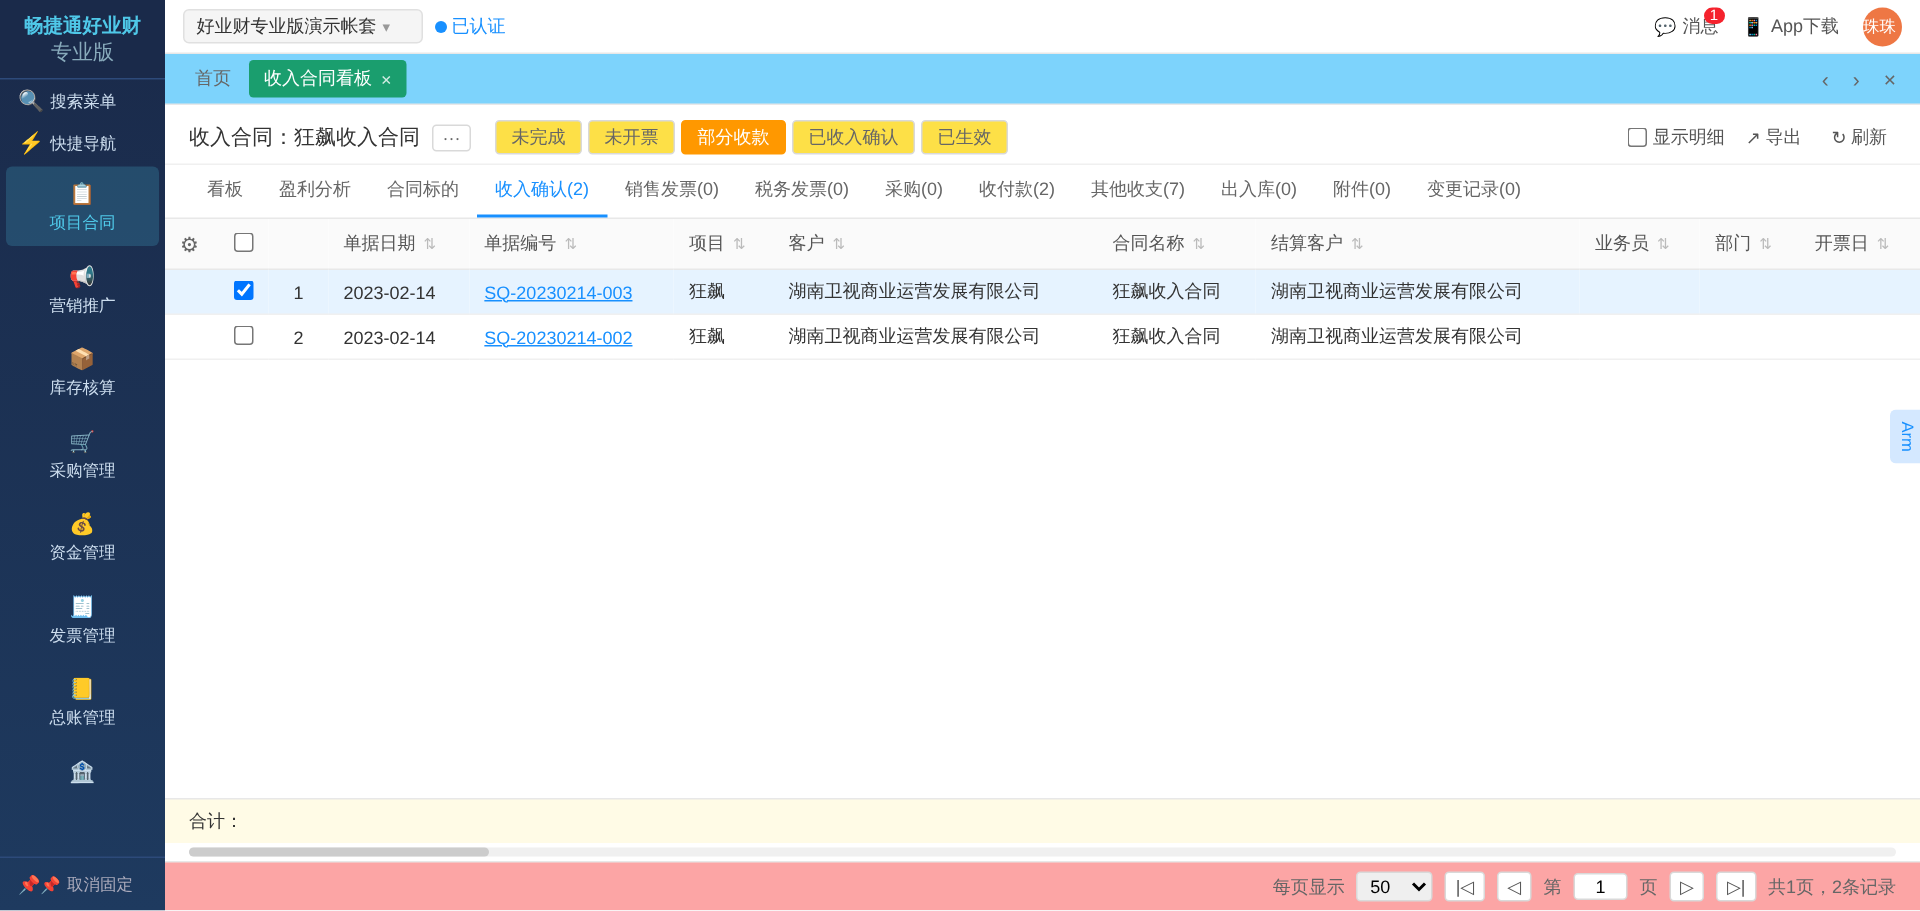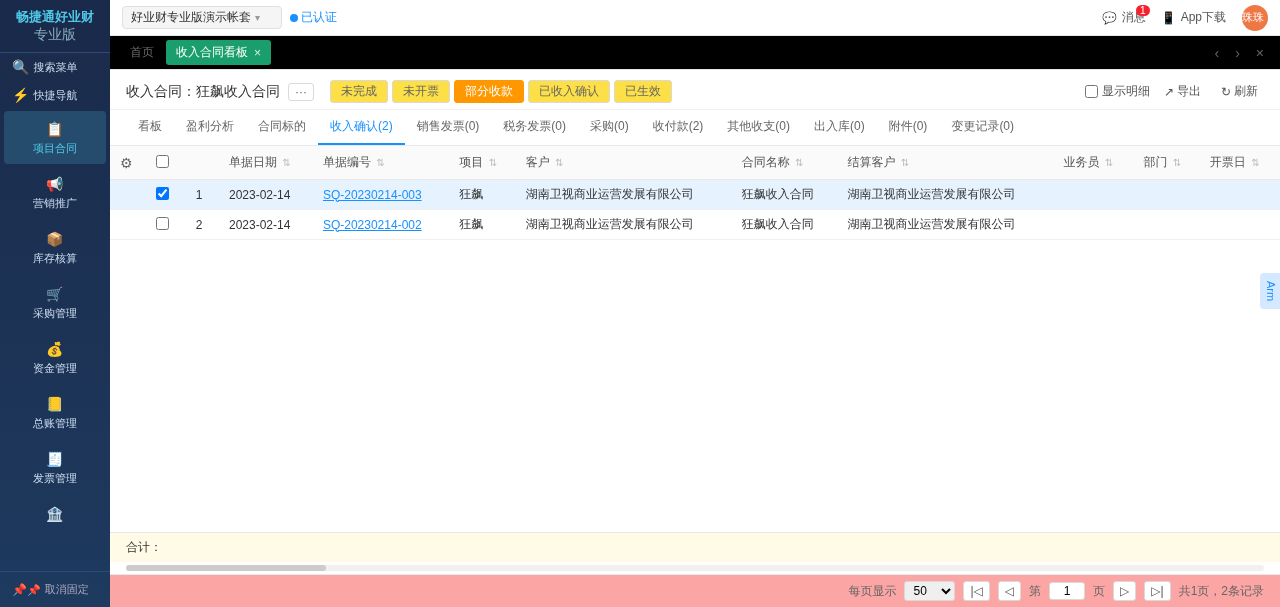--- a/index.html
+++ b/index.html
@@ -35,21 +35,21 @@
     .company-select span { font-size: 12px; color: #333; }
     .company-select .arrow { font-size: 10px; color: #999; }
     .verified-badge { display: flex; align-items: center; gap: 3px; color: #1890ff; font-size: 12px; }
     .verified-dot { width: 8px; height: 8px; background: #1890ff; border-radius: 50%; }
     .topbar-right { margin-left: auto; display: flex; align-items: center; gap: 16px; }
     .topbar-icon-btn { display: flex; align-items: center; gap: 4px; cursor: pointer; color: #555; font-size: 12px; position: relative; }
     .badge { position: absolute; top: -4px; right: -4px; background: #f5222d; color: #fff; border-radius: 8px; font-size: 10px; padding: 0 4px; min-width: 14px; text-align: center; }
     .avatar { width: 26px; height: 26px; background: #e74; border-radius: 50%; display: flex; align-items: center; justify-content: flex-start; color: #fff; font-size: 11px; }
 
     
-    .tabbar { height: 34px; background: #000000; display: flex; align-items: center; padding: 0 12px; border-bottom: 1px solid #e8e8e8; gap: 4px; }
+    .tabbar { height: 34px; background: #7dd3fc; display: flex; align-items: center; padding: 0 12px; border-bottom: 1px solid #e8e8e8; gap: 4px; }
     .home-tab { font-size: 12px; color: #666; cursor: pointer; padding: 4px 8px; }
     .active-tab { display: flex; align-items: center; background: #1a9e6e; color: #fff; border-radius: 3px; padding: 4px 10px; font-size: 12px; cursor: pointer; gap: 6px; }
     .active-tab .close { cursor: pointer; opacity: 0.8; }
     .tabbar-right { margin-left: auto; display: flex; align-items: center; gap: 8px; }
     .tabbar-btn { background: none; border: none; cursor: pointer; color: #666; font-size: 14px; padding: 2px 4px; }
 
     
     .content { flex: 1; background: #fff; overflow: hidden; display: flex; flex-direction: column; }
     .content-header { padding: 10px 16px 6px; display: flex; align-items: center; gap: 8px; border-bottom: 1px solid #f0f0f0; }
     .content-title { font-size: 14px; color: #333; font-weight: 500; }
@@ -140,26 +140,26 @@
     </div>
     <div class="sidebar-item">
       <div class="icon icon-purchase"></div>
       <span class="label">采购管理</span>
     </div>
     <div class="sidebar-item">
       <div class="icon icon-fund"></div>
       <span class="label">资金管理</span>
     </div>
     <div class="sidebar-item">
+      <div class="icon icon-invoice"></div>
+      <span class="label">发票管理</span>
+    </div>
+    <div class="sidebar-item">
       <div class="icon icon-general"></div>
       <span class="label">总账管理</span>
-    </div>
-    <div class="sidebar-item">
-      <div class="icon icon-invoice"></div>
-      <span class="label">发票管理</span>
     </div>
     <div class="sidebar-item">
       <div class="icon icon-tax"></div>
 
     </div>
 
   </div>
   <div class="sidebar-bottom">
     <div class="sidebar-bottom-item">
       <span class="icon-pinned">📌</span>
@@ -240,21 +240,21 @@
 
     <div class="subtabs">
       <div class="subtab">看板</div>
       <div class="subtab">盈利分析</div>
       <div class="subtab">合同标的</div>
       <div class="subtab active">收入确认(2)</div>
       <div class="subtab">销售发票(0)</div>
       <div class="subtab">税务发票(0)</div>
       <div class="subtab">采购(0)</div>
       <div class="subtab">收付款(2)</div>
-      <div class="subtab">其他收支(0)</div>
+      <div class="subtab">其他收支(7)</div>
       <div class="subtab">出入库(0)</div>
       <div class="subtab">附件(0)</div>
       <div class="subtab">变更记录(0)</div>
     </div>
 
     <div class="table-wrapper">
       <table class="data-table">
         <thead>
           <tr>
             <th class="settings-col">

